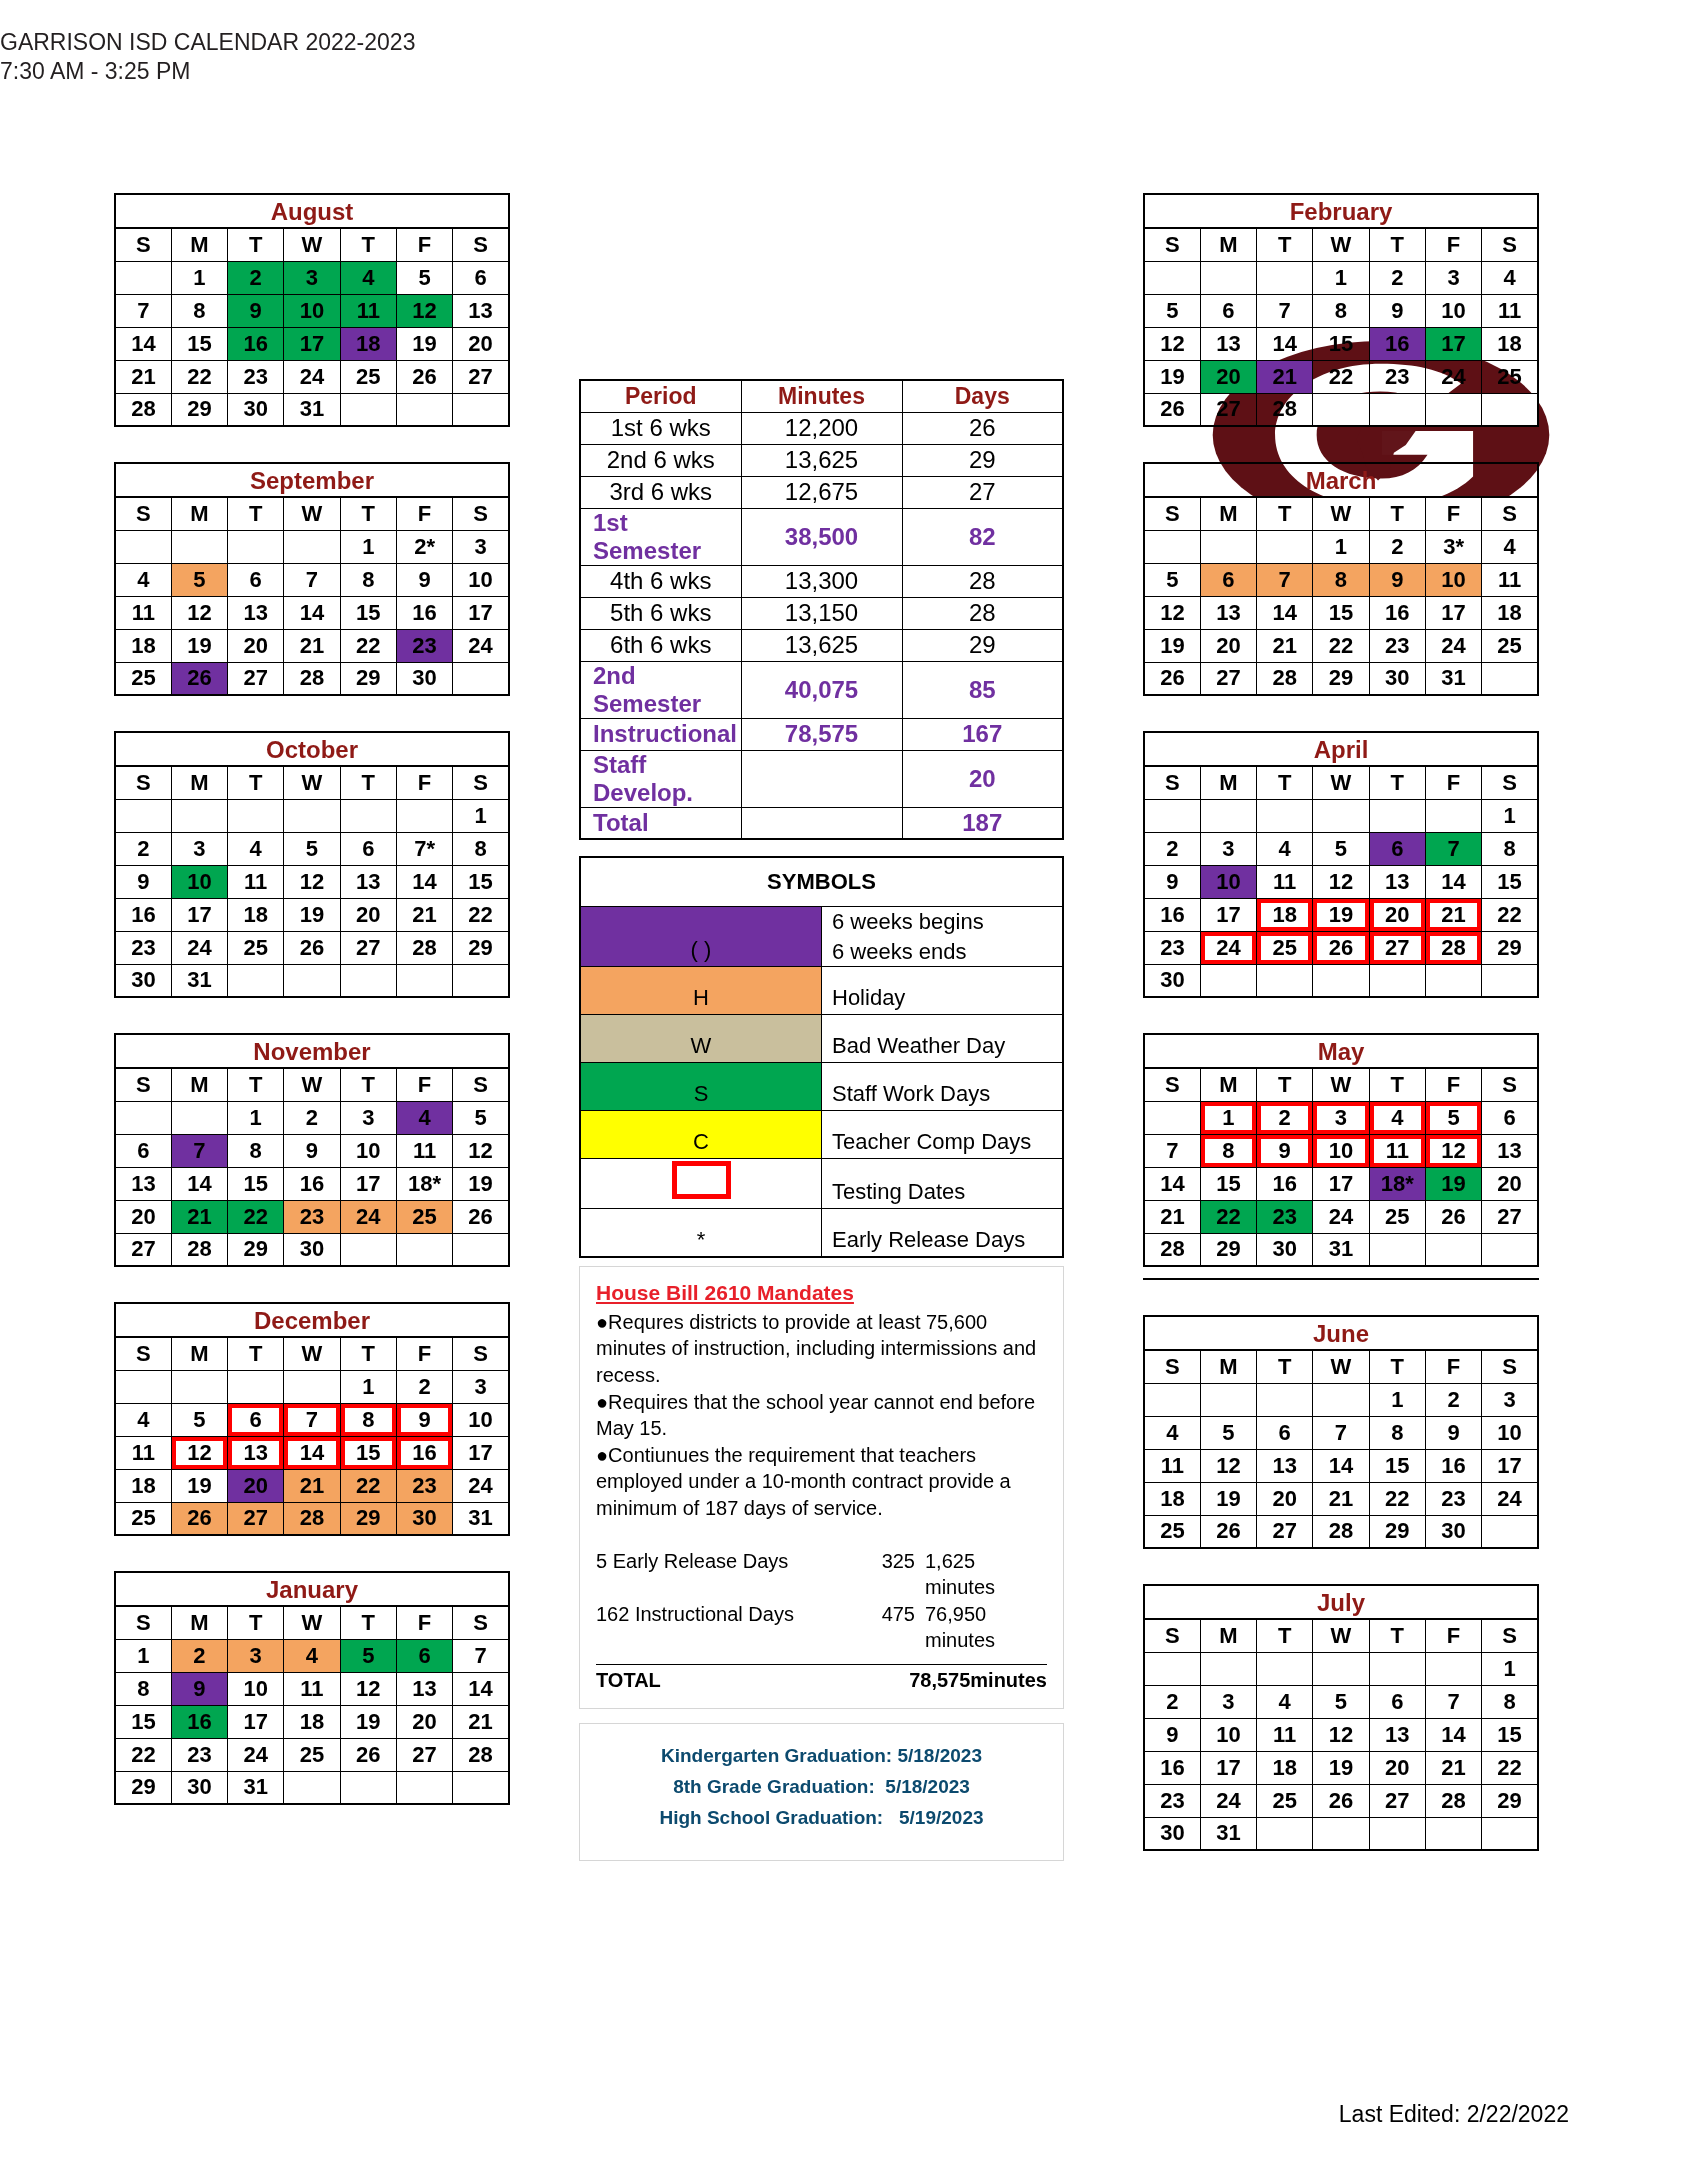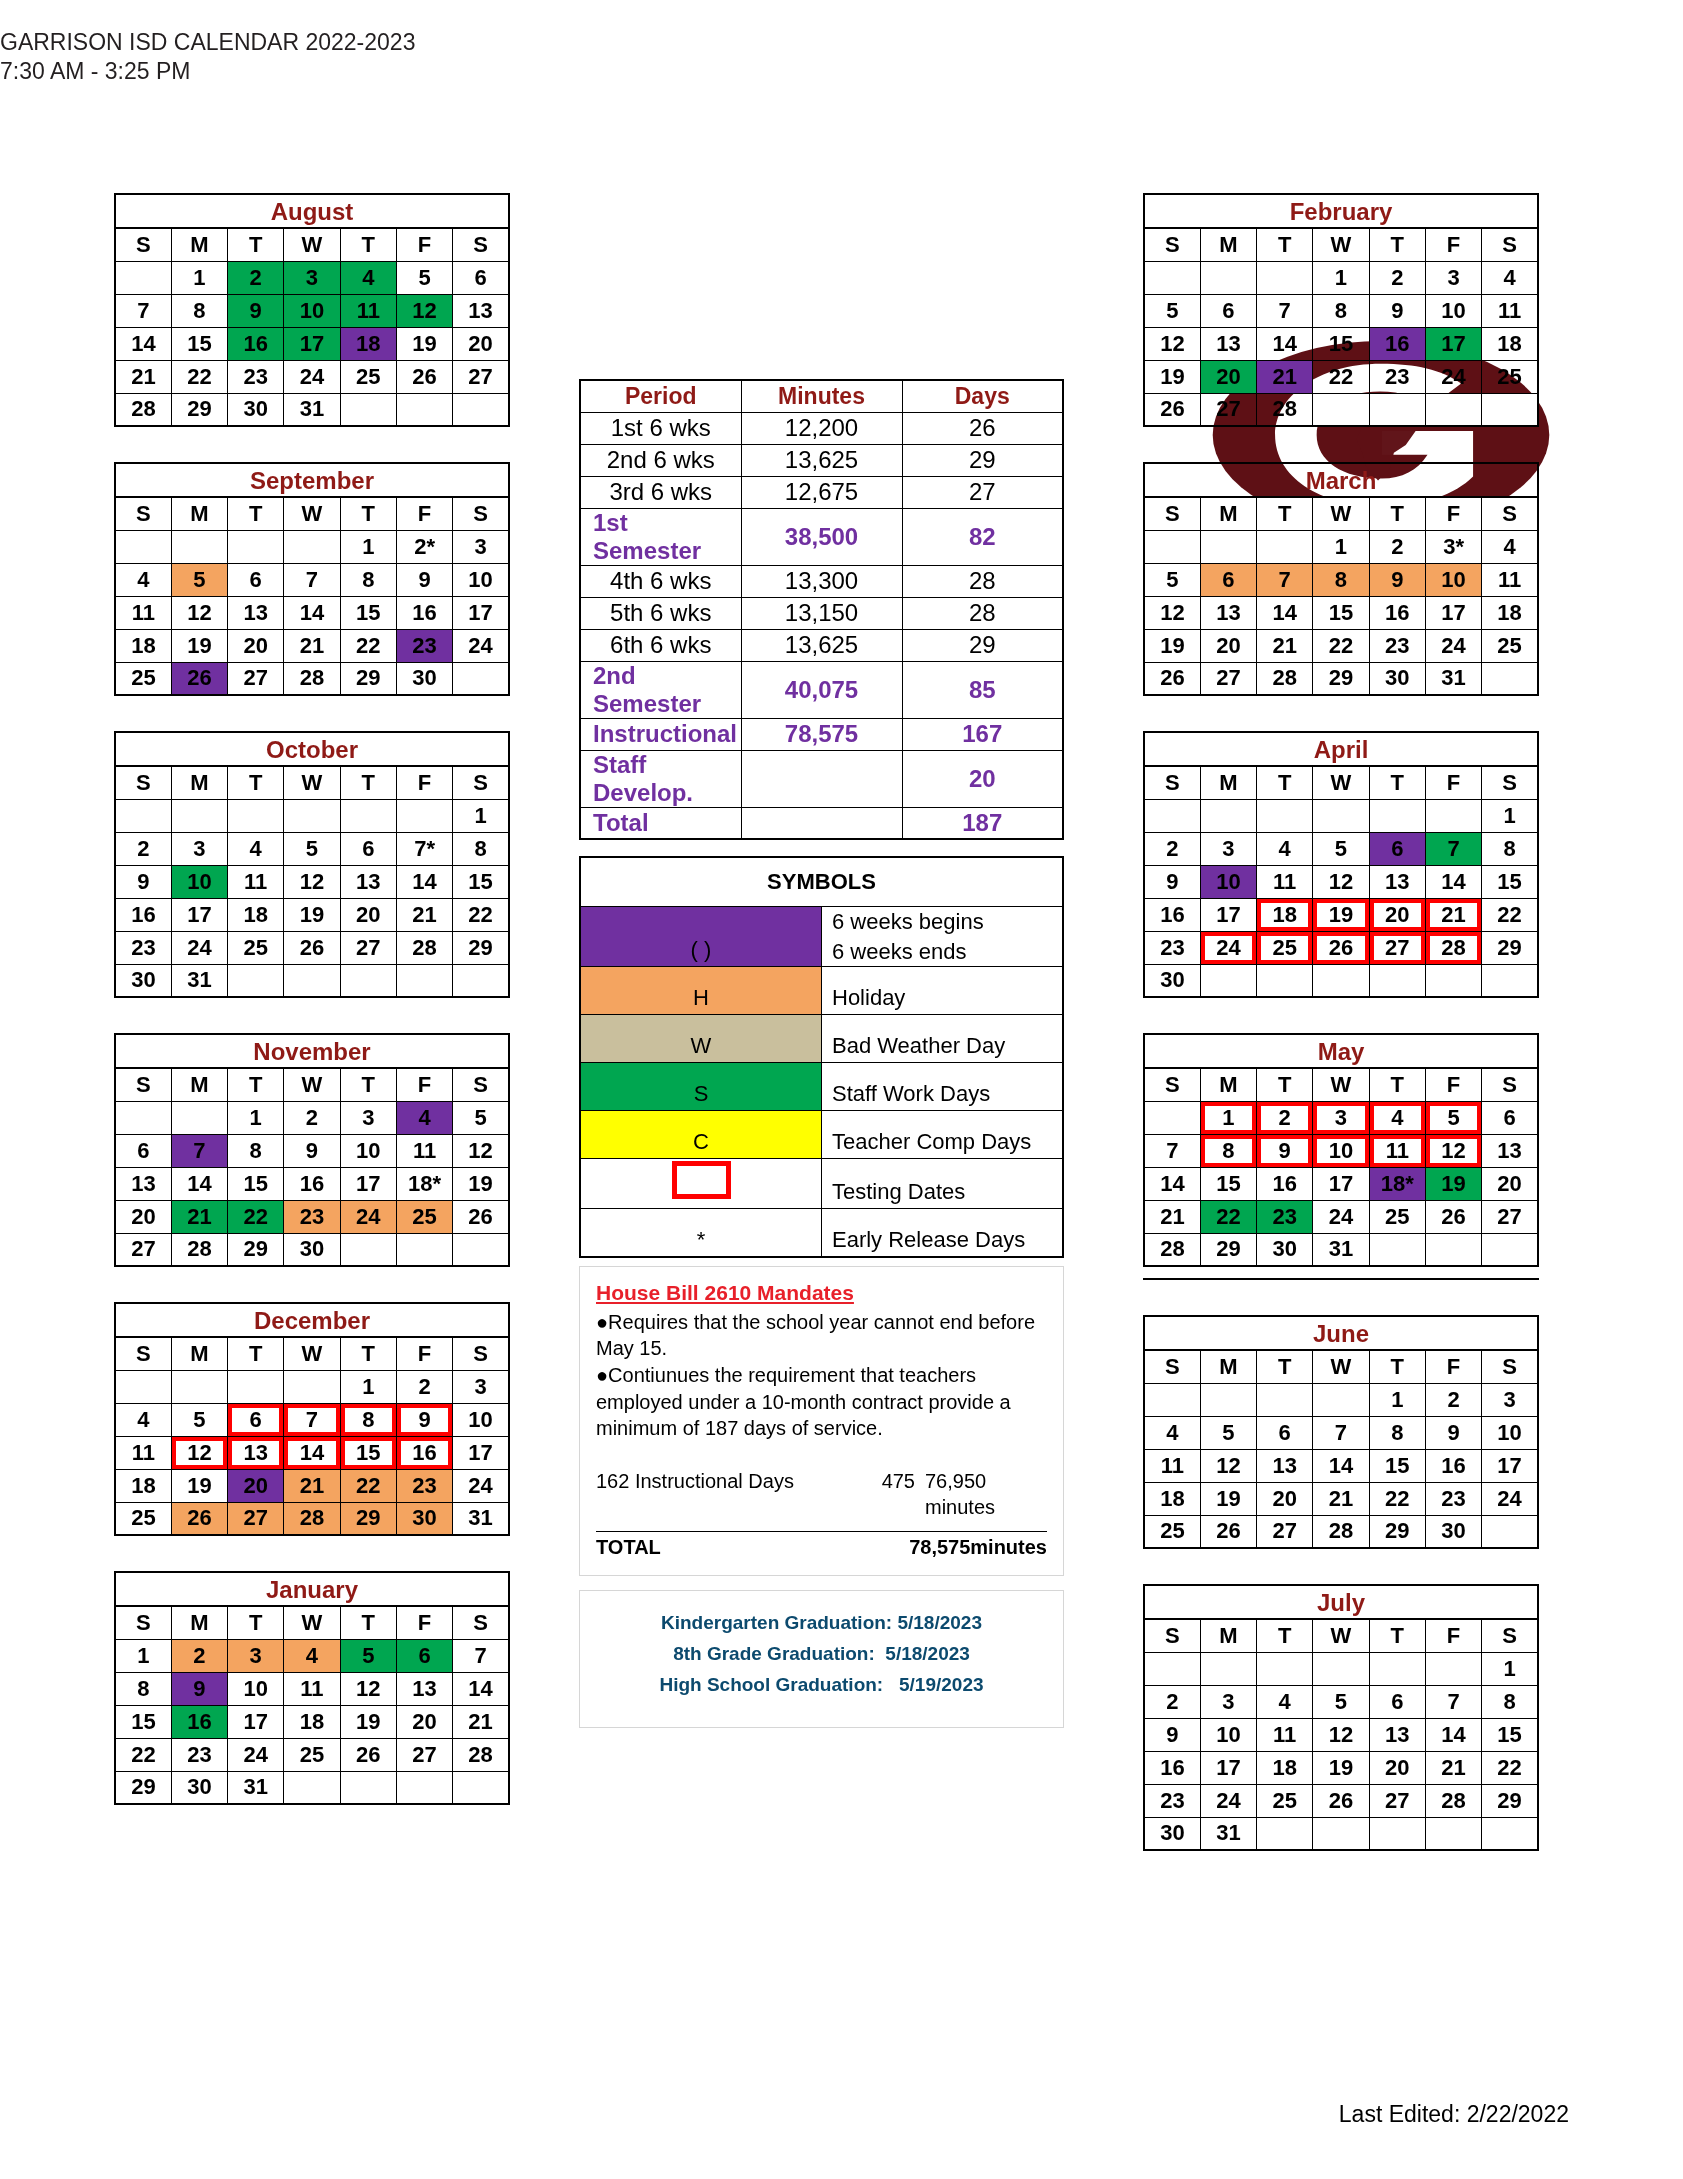--- a/index.html
+++ b/index.html
@@ -745,24 +745,30 @@
           </tr>
           <tr>
             <td class="swatch">*</td>
             <td class="desc">Early Release Days</td>
           </tr>
         </tbody>
     </table>
 
     <div class="hb">
       <div class="hb-title">House Bill 2610 Mandates</div>
+      <p>●Requres districts to provide at least 75,600 minutes of instruction, including intermissions and recess.</p>
       <p>●Requires that the school year cannot end before May 15.</p>
       <p>●Contiunues the requirement that teachers employed under a 10-month contract provide a minimum of 187 days of service.</p>
       <div class="hb-spacer"></div>
       <div class="hb-calc">
+        <div class="hb-row">
+          <span class="c1">5  Early Release Days</span>
+          <span class="c2">325</span>
+          <span class="c3">1,625 minutes</span>
+        </div>
         <div class="hb-row underline">
           <span class="c1">162  Instructional Days</span>
           <span class="c2">475</span>
           <span class="c3">76,950 minutes</span>
         </div>
         <div class="hb-row totalrow">
           <span class="c1">TOTAL</span>
           <span class="c2"></span>
           <span class="c3">78,575minutes</span>
         </div>

